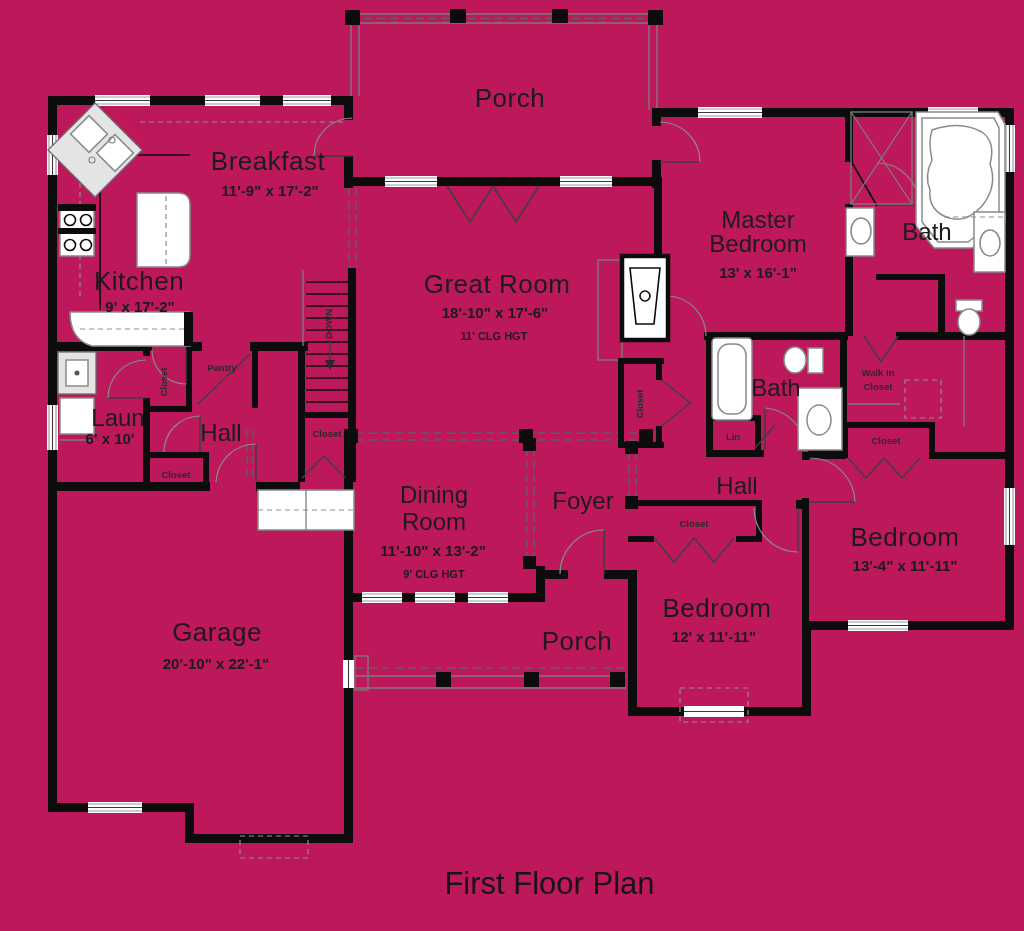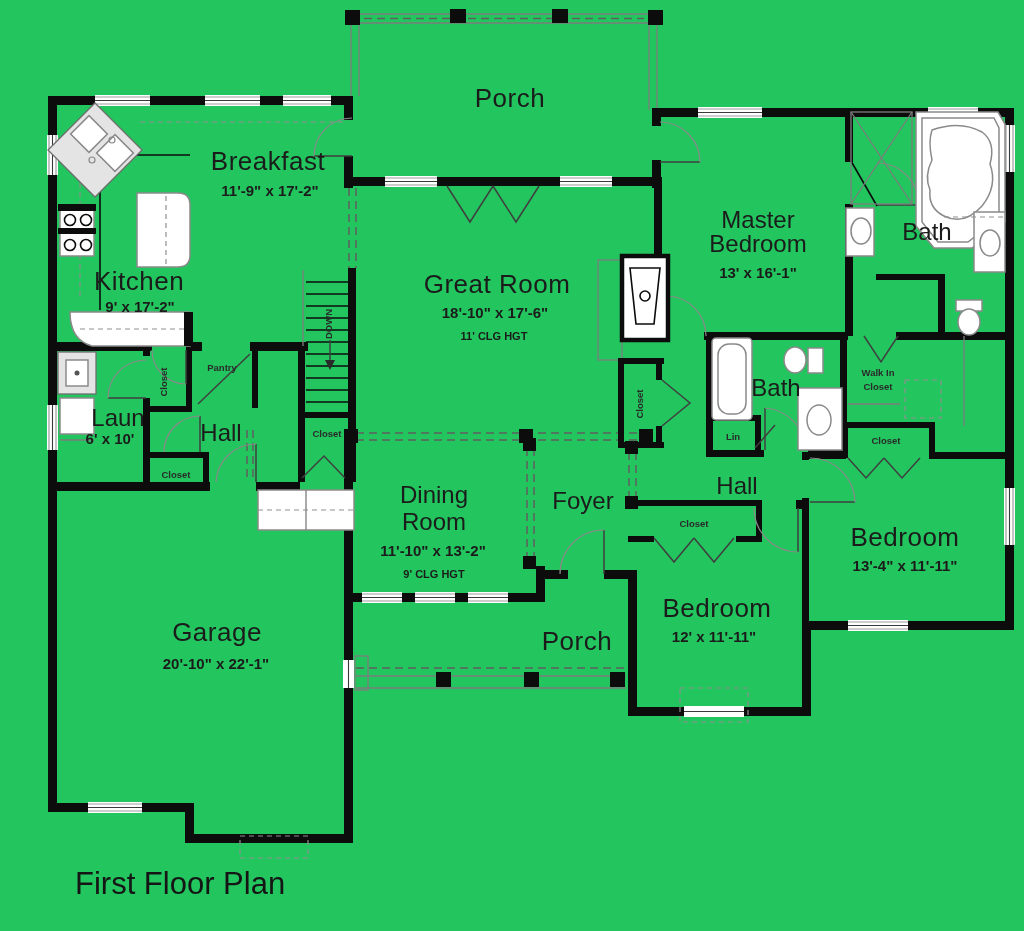--- a/index.html
+++ b/index.html
@@ -1,16 +1,16 @@
 <!DOCTYPE html>
 <html><head>
 <meta charset="utf-8">
 <style>
   html,body{margin:0;padding:0;background:#ffffff;}
-  .page{position:relative;width:1024px;height:931px;background:#22c55e;overflow:hidden;
+  .page{position:relative;width:1024px;height:931px;background:#be185d;overflow:hidden;
         font-family:"Liberation Sans", sans-serif;}
   svg{position:absolute;top:0;left:0;}
   
   .w{fill:#0c0c0c;}
   .ln{stroke:#0c0c0c;stroke-width:1.6;fill:none;}
   .thin{stroke:#7d7d7d;stroke-width:1.3;fill:none;}
   .fx{stroke:#8a8a8a;stroke-width:1.5;fill:#ffffff;}
   .fxd{stroke:#6e6e6e;stroke-width:1.3;fill:#e4e4e4;}
   .door{stroke:#3f3f3f;stroke-width:1.5;fill:none;}
   .arc{stroke:#8a8a8a;stroke-width:1.2;fill:none;}
@@ -18,21 +18,21 @@
   .dash2{stroke:#8f8f8f;stroke-width:1.2;fill:none;stroke-dasharray:5 4;}
   .winl{stroke:#9c9c9c;stroke-width:1.2;}
   .winc{stroke:#3a3a3a;stroke-width:1.1;}
   text{fill:#1b1b1b;}
   .room{font-size:26px;letter-spacing:.5px;}
   .room2{font-size:24px;}
   .dims{font-size:15px;font-weight:700;}
   .clg{font-size:11px;font-weight:700;}
   .tiny{font-size:9.5px;font-weight:700;fill:#2a2a2a;}
   .mid{text-anchor:middle;}
-  .title{position:absolute;top:866px;left:0;width:100%;
+  .title{position:absolute;top:866px;left:0;width:100%;text-align:center;
          font-size:31px;color:#151515;padding-left:75px;box-sizing:border-box;}
 </style>
 </head>
 <body>
 
 <div class="page">
 <svg width="1024" height="860" viewBox="0 0 1024 860">
 
   <g>
     <line class="thin" x1="350" y1="14" x2="658" y2="14"></line>

